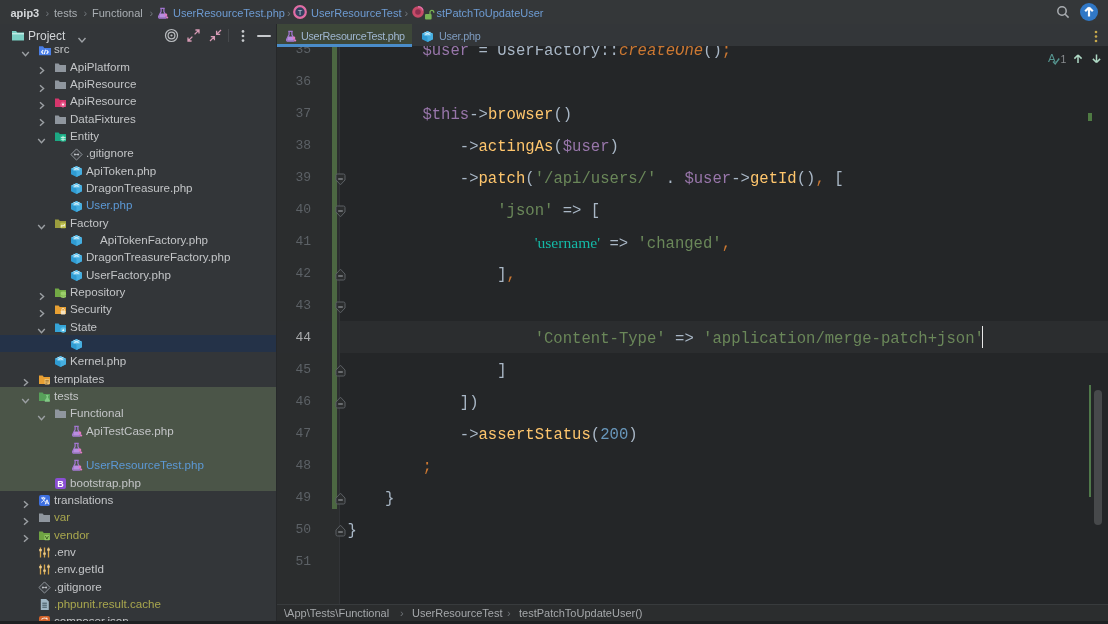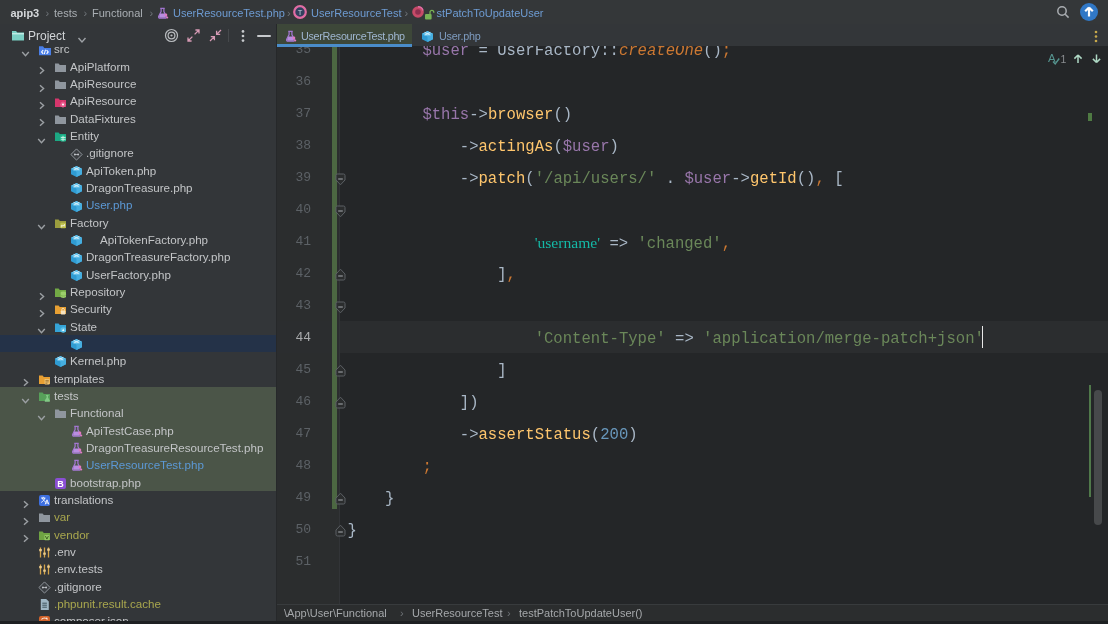--- a/index.html
+++ b/index.html
@@ -280,21 +280,20 @@
         <circle cx="11.2" cy="10.5" r="1.05" fill="#E07BC0"></circle>
       </svg></div>
 <div class="ab treetxt" style="left:86px;top:421.7px;color:#C3C5C7">ApiTestCase.php</div>
 <div class="ab" style="left:70px;top:441.1px"><svg width="13" height="13" viewBox="0 0 13 13">
         <path d="M5.1 1.6 v3 L2.7 9.3 a1.35 1.35 0 0 0 1.25 1.95 h5.1 a1.35 1.35 0 0 0 1.25-1.95 L7.9 4.6 V1.6" fill="none" stroke="#A678D6" stroke-width="1.2"></path>
         <path d="M4.3 1.35h4.4" stroke="#A678D6" stroke-width="1.2"></path>
         <path d="M4.35 6.6 h4.3 l1.15 2.7 a0.95 0.95 0 0 1 -0.9 1.35 H4.1 a0.95 0.95 0 0 1 -0.9-1.35 z" fill="#B98DE2"></path>
         <circle cx="9.9" cy="8" r="1.4" fill="#E07BC0"></circle>
         <circle cx="11.2" cy="10.5" r="1.05" fill="#E07BC0"></circle>
       </svg></div>
-<div class="ab treetxt" style="left:86px;top:439.0px;color:#C3C5C7">DragonTreasureResourceTest.php</div>
 <div class="ab" style="left:70px;top:458.4px"><svg width="13" height="13" viewBox="0 0 13 13">
         <path d="M5.1 1.6 v3 L2.7 9.3 a1.35 1.35 0 0 0 1.25 1.95 h5.1 a1.35 1.35 0 0 0 1.25-1.95 L7.9 4.6 V1.6" fill="none" stroke="#A678D6" stroke-width="1.2"></path>
         <path d="M4.3 1.35h4.4" stroke="#A678D6" stroke-width="1.2"></path>
         <path d="M4.35 6.6 h4.3 l1.15 2.7 a0.95 0.95 0 0 1 -0.9 1.35 H4.1 a0.95 0.95 0 0 1 -0.9-1.35 z" fill="#B98DE2"></path>
         <circle cx="9.9" cy="8" r="1.4" fill="#E07BC0"></circle>
         <circle cx="11.2" cy="10.5" r="1.05" fill="#E07BC0"></circle>
       </svg></div>
 <div class="ab treetxt" style="left:86px;top:456.3px;color:#5C99D6">UserResourceTest.php</div>
 <div class="ab" style="left:54px;top:475.7px"><svg width="13" height="13" viewBox="0 0 13 13">
         <rect x="1" y="1" width="11" height="11" rx="2" fill="#8A4FD3"></rect>
@@ -340,21 +339,21 @@
 <div class="ab" style="left:38px;top:562.4px"><svg width="13" height="13" viewBox="0 0 13 13">
         <g stroke="#D5A54A" stroke-width="1.3">
           <path d="M2.5 1.5v10M6.5 1.5v10M10.5 1.5v10"></path>
         </g>
         <g fill="#EBCB8B">
           <rect x="1.2" y="3" width="2.6" height="2.2" rx="0.5"></rect>
           <rect x="5.2" y="6.5" width="2.6" height="2.2" rx="0.5"></rect>
           <rect x="9.2" y="2.6" width="2.6" height="2.2" rx="0.5"></rect>
         </g>
       </svg></div>
-<div class="ab treetxt" style="left:54px;top:560.3px;color:#C3C5C7">.env.tests</div>
+<div class="ab treetxt" style="left:54px;top:560.3px;color:#C3C5C7">.env.getId</div>
 <div class="ab" style="left:38px;top:579.7px"><svg width="13" height="13" viewBox="0 0 13 13">
         <path d="M6.5 0.9 L12.1 6.5 L6.5 12.1 L0.9 6.5 Z" fill="#3b3e42" stroke="#9aa0a6" stroke-width="0.9"></path>
         <circle cx="4.9" cy="6.5" r="0.9" fill="#c8ccd0"></circle>
         <circle cx="8.1" cy="6.5" r="0.9" fill="#c8ccd0"></circle>
         <path d="M5 6.5h3" stroke="#c8ccd0" stroke-width="0.7"></path>
       </svg></div>
 <div class="ab treetxt" style="left:54px;top:577.6px;color:#C3C5C7">.gitignore</div>
 <div class="ab" style="left:38px;top:597.1px"><svg width="13" height="13" viewBox="0 0 13 13">
         <path d="M2.8 1 h5.4 l2.6 2.6 V12 H2.8 Z" fill="#9FB6C4"></path>
         <path d="M4.3 5.2h4.6M4.3 7.2h4.6M4.3 9.2h4.6" stroke="#41565f" stroke-width="1"></path>
@@ -374,20 +373,21 @@
 <div class="ab lnum" style="left:0px;top:34px;width:311px;color:#5C6166">35</div>
 <div class="ab cline" style="left:347.5px;top:34.5px"><span style="color:#A9B7C6;">        </span><span style="color:#9876AA;">$user</span><span style="color:#A9B7C6;"> = UserFactory::</span><span style="color:#CC7832;font-style:italic;">createOne</span><span style="color:#A9B7C6;">()</span><span style="color:#CC7832;">;</span></div>
 <div class="ab lnum" style="left:0px;top:66px;width:311px;color:#5C6166">36</div>
 <div class="ab lnum" style="left:0px;top:98px;width:311px;color:#5C6166">37</div>
 <div class="ab cline" style="left:347.5px;top:98.5px"><span style="color:#A9B7C6;">        </span><span style="color:#9876AA;">$this</span><span style="color:#A9B7C6;">-&gt;</span><span style="color:#FFC66D;">browser</span><span style="color:#A9B7C6;">()</span></div>
 <div class="ab lnum" style="left:0px;top:130px;width:311px;color:#5C6166">38</div>
 <div class="ab cline" style="left:347.5px;top:130.5px"><span style="color:#A9B7C6;">            -&gt;</span><span style="color:#FFC66D;">actingAs</span><span style="color:#A9B7C6;">(</span><span style="color:#9876AA;">$user</span><span style="color:#A9B7C6;">)</span></div>
 <div class="ab lnum" style="left:0px;top:162px;width:311px;color:#5C6166">39</div>
 <div class="ab cline" style="left:347.5px;top:162.5px"><span style="color:#A9B7C6;">            -&gt;</span><span style="color:#FFC66D;">patch</span><span style="color:#A9B7C6;">(</span><span style="color:#6A8759;">'/api/users/'</span><span style="color:#A9B7C6;"> . </span><span style="color:#9876AA;">$user</span><span style="color:#A9B7C6;">-&gt;</span><span style="color:#FFC66D;">getId</span><span style="color:#A9B7C6;">()</span><span style="color:#CC7832;">,</span><span style="color:#A9B7C6;"> [</span></div>
 <div class="ab lnum" style="left:0px;top:194px;width:311px;color:#5C6166">40</div>
+<div class="ab cline" style="left:347.5px;top:194.5px"><span style="color:#A9B7C6;">                </span><span style="color:#6A8759;">'json'</span><span style="color:#A9B7C6;"> =&gt; [</span></div>
 <div class="ab lnum" style="left:0px;top:226px;width:311px;color:#5C6166">41</div>
 <div class="ab cline" style="left:347.5px;top:226.5px"><span style="color:#A9B7C6;">                    </span><span style="color:#14b8a6;font-family:Liberation Serif, serif;">'username'</span><span style="color:#A9B7C6;"> =&gt; </span><span style="color:#6A8759;">'changed'</span><span style="color:#CC7832;">,</span></div>
 <div class="ab lnum" style="left:0px;top:258px;width:311px;color:#5C6166">42</div>
 <div class="ab cline" style="left:347.5px;top:258.5px"><span style="color:#A9B7C6;">                ]</span><span style="color:#CC7832;">,</span></div>
 <div class="ab lnum" style="left:0px;top:290px;width:311px;color:#5C6166">43</div>
 <div class="ab lnum" style="left:0px;top:322px;width:311px;color:#A9ABAD">44</div>
 <div class="ab cline" style="left:347.5px;top:322.5px"><span style="color:#A9B7C6;">                    </span><span style="color:#6A8759;">'Content-Type'</span><span style="color:#A9B7C6;"> =&gt; </span><span style="color:#6A8759;">'application/merge-patch+json'</span></div>
 <div class="ab lnum" style="left:0px;top:354px;width:311px;color:#5C6166">45</div>
 <div class="ab cline" style="left:347.5px;top:354.5px"><span style="color:#A9B7C6;">                ]</span></div>
 <div class="ab lnum" style="left:0px;top:386px;width:311px;color:#5C6166">46</div>
@@ -469,19 +469,19 @@
         <path d="M34 13 V5.5 M34 5 l-3.6 3.6 M34 5 l3.6 3.6" stroke="#AFD9C5" stroke-width="1.5" fill="none"></path>
         <path d="M52.5 4.5 V12 M52.5 12.5 l-3.6 -3.6 M52.5 12.5 l3.6 -3.6" stroke="#AFD9C5" stroke-width="1.5" fill="none"></path>
       </svg></div>
 <div style="position:absolute;left:1088px;top:113px;width:4px;height:8px;background:#4F7A43"></div>
 <div style="position:absolute;left:1089px;top:385px;width:2px;height:112px;background:#50794a"></div>
 <div style="position:absolute;left:1094px;top:390px;width:8px;height:135px;background:#47494B;border-radius:4px"></div>
 </div>
 <div id="bottom">
 <div style="position:absolute;left:277px;top:605px;width:831px;height:16px;background:#2B2D2E"></div>
 <div style="position:absolute;left:277px;top:604px;width:831px;height:1px;background:#383B3D"></div>
-<div class="ab" style="left:284px;top:606.5px;font-size:11px;color:#A5A8AB">\App\User\Functional</div>
+<div class="ab" style="left:284px;top:606.5px;font-size:11px;color:#A5A8AB">\App\Tests\Functional</div>
 <div class="ab" style="left:400px;top:606.5px;font-size:11px;color:#6E7276">›</div>
 <div class="ab" style="left:412px;top:606.5px;font-size:11px;color:#A5A8AB">UserResourceTest</div>
 <div class="ab" style="left:507px;top:606.5px;font-size:11px;color:#6E7276">›</div>
 <div class="ab" style="left:519px;top:606.5px;font-size:11px;color:#A5A8AB">testPatchToUpdateUser()</div>
 </div>
 
 <div style="position:absolute;left:0;top:621px;width:1108px;height:3px;background:#1E2022"></div>
 </body></html>

